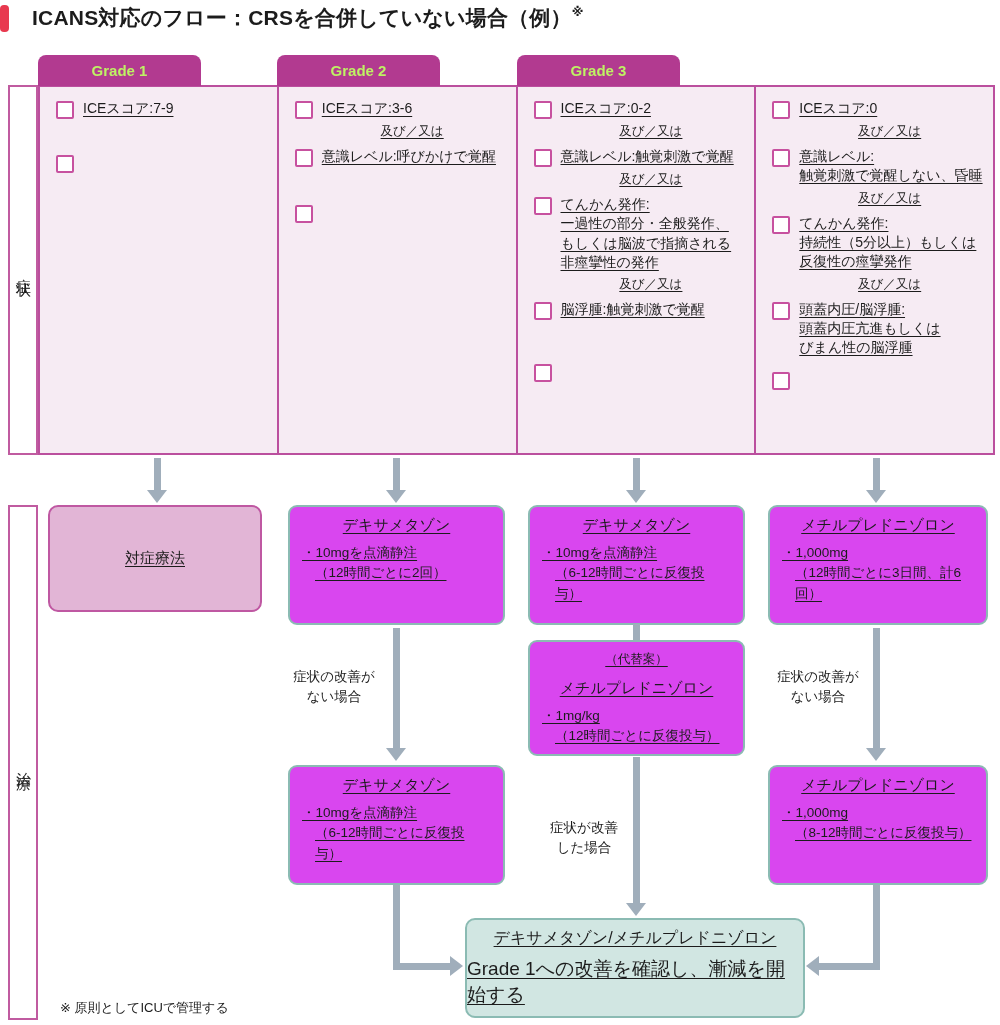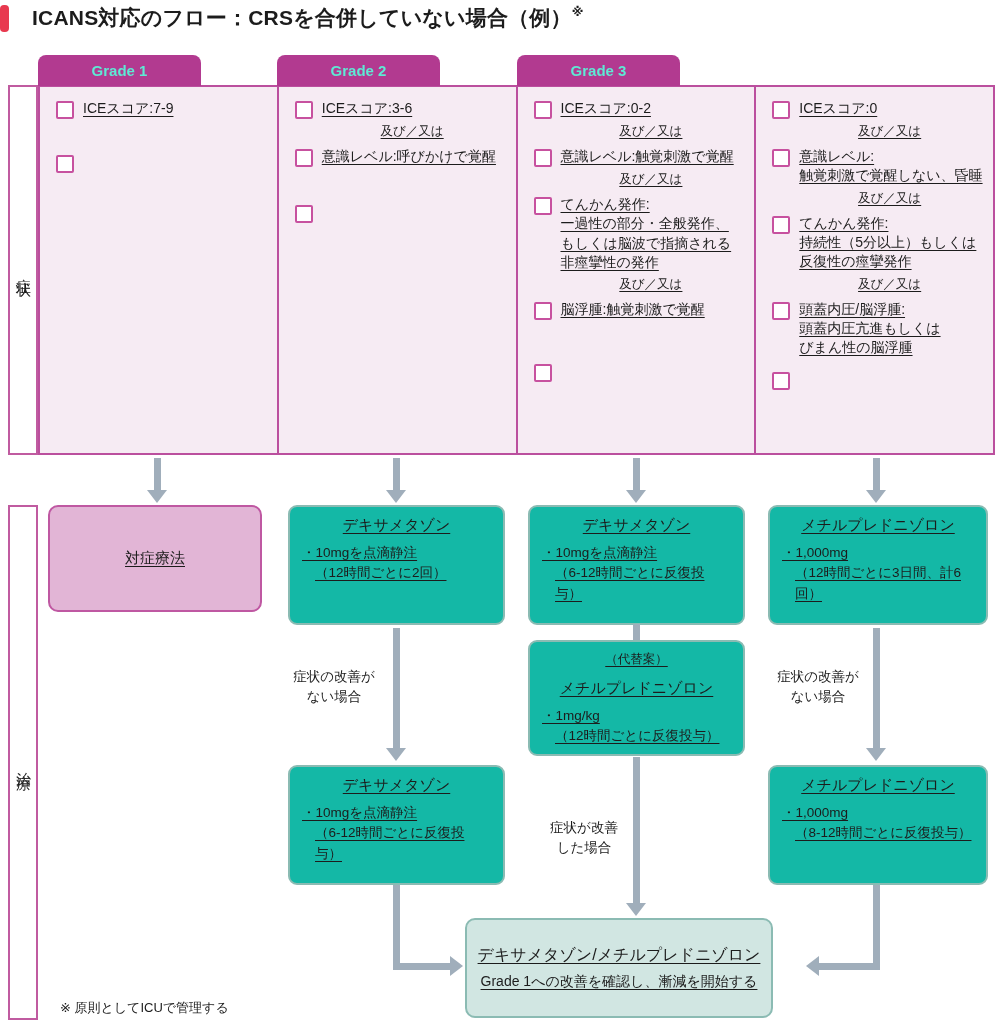--- a/index.html
+++ b/index.html
@@ -16,45 +16,45 @@
   .side-label{position:absolute;left:8px;width:30px;box-sizing:border-box;border:2px solid #c05ba0;
               background:#fff;display:flex;align-items:center;justify-content:center;
               writing-mode:vertical-rl;text-orientation:mixed;font-size:15px;letter-spacing:3px;}
 
   
   .sym-wrap{position:absolute;left:38px;top:85px;width:957px;height:370px;box-sizing:border-box;
             border:2px solid #bb4f9e;background:#f6ebf3;display:flex;}
   .sym-col{flex:1 1 0;border-right:2px solid #bb4f9e;padding:12px 8px 0 16px;box-sizing:border-box;}
   .sym-col:last-child{border-right:none;}
   .grade-tab{position:absolute;top:55px;height:31px;width:163px;background:#b23a90;
-             border-radius:8px 8px 0 0;color:#5eead4;font-size:15px;font-weight:bold;
+             border-radius:8px 8px 0 0;color:#bef264;font-size:15px;font-weight:bold;
              display:flex;align-items:center;justify-content:center;z-index:2;}
   .item{display:flex;gap:9px;margin-bottom:4px;align-items:flex-start;}
   .cb{width:14px;height:14px;border:2px solid #c7519f;background:#fff;flex:none;margin-top:2px;border-radius:2px;}
   .item-text{font-size:14px;line-height:1.38;text-decoration:underline;text-underline-offset:3px;white-space:pre-line;}
   .sep{font-size:12.5px;text-decoration:underline;text-underline-offset:3px;text-align:center;
        padding-left:22px;margin:3px 0 7px;}
   .mt-g1{margin-top:34px}.mt-g2{margin-top:36px}.mt-g3{margin-top:42px}.mt-g4{margin-top:12px}
 
   
   .pink-box{position:absolute;left:48px;top:505px;width:214px;height:107px;box-sizing:border-box;
             background:#e2b5d6;border:2px solid #bf58a2;border-radius:10px;
             display:flex;align-items:center;justify-content:center;font-size:15px;}
   .u{text-decoration:underline;text-underline-offset:3px;}
-  .tbox{position:absolute;box-sizing:border-box;background:#14b8a6;border:2px solid #8bbbb3;
+  .tbox{position:absolute;box-sizing:border-box;background:#d946ef;border:2px solid #8bbbb3;
         border-radius:9px;padding:9px 12px;}
   .tbox-title{font-size:15px;text-align:center;text-decoration:underline;text-underline-offset:3px;margin-bottom:8px;}
   .tbox-sub{font-size:12.5px;text-align:center;text-decoration:underline;text-underline-offset:3px;margin-bottom:11px;}
   .tbox-line{font-size:13.5px;text-decoration:underline;text-underline-offset:3px;line-height:1.5;}
   .tbox-line2{margin-left:13px;}
-  .final-box{position:absolute;left:465px;top:918px;width:308px;height:100px;box-sizing:border-box;
+  .final-box{position:absolute;left:465px;top:918px;width:340px;height:100px;box-sizing:border-box;
              background:#d1e6e2;border:2px solid #8bbbb3;border-radius:10px;
              display:flex;flex-direction:column;align-items:center;justify-content:center;gap:7px;}
   .final-title{font-size:16px;}
-  .final-sub{font-size:14px;}
+  .final-sub{font-size:19px;}
   .flow-label{position:absolute;font-size:13.5px;text-align:center;line-height:1.5;white-space:pre-line;}
 
   
   .shaft-v{position:absolute;width:7px;background:#a0aebb;}
   .shaft-h{position:absolute;height:7px;background:#a0aebb;}
   .head-down{position:absolute;width:0;height:0;border-left:10px solid transparent;
              border-right:10px solid transparent;border-top:13px solid #a0aebb;}
   .head-right{position:absolute;width:0;height:0;border-top:10px solid transparent;
               border-bottom:10px solid transparent;border-left:13px solid #a0aebb;}
   .head-left{position:absolute;width:0;height:0;border-top:10px solid transparent;

